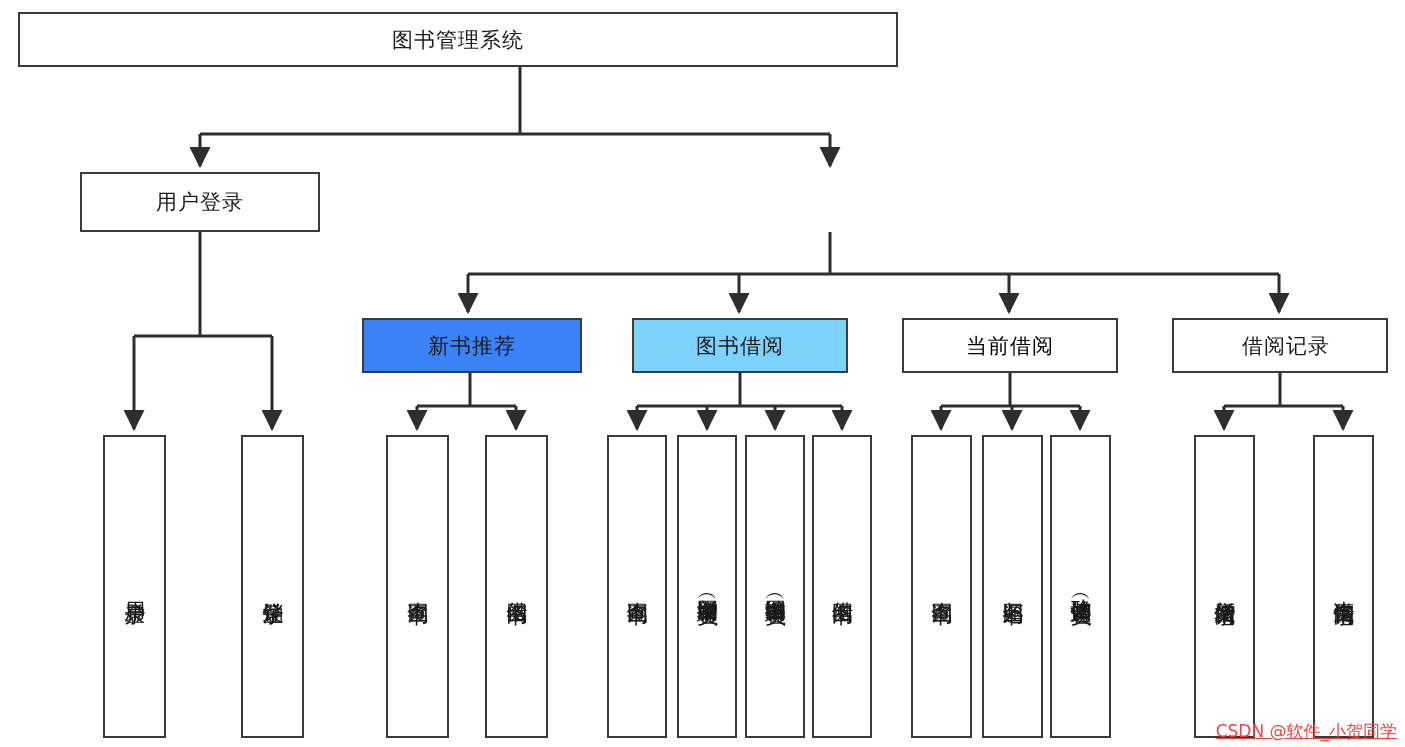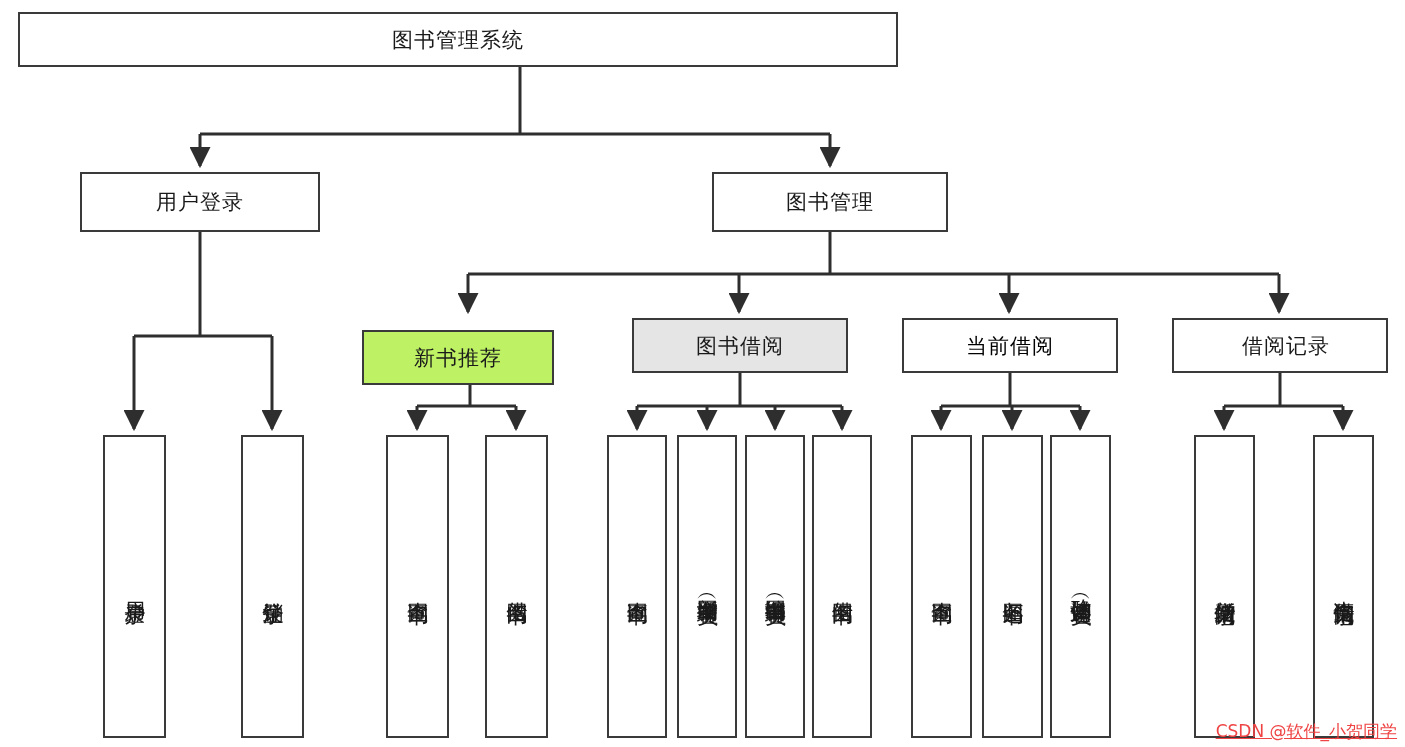--- a/index.html
+++ b/index.html
@@ -121,28 +121,25 @@
     </g>
   </svg>
 
   <div class="node horiz" style="left: 18px; top: 12px; width: 880px; height: 55px; border-color: rgb(58, 58, 58); background: rgb(255, 255, 255); color: rgb(26, 26, 26);">
     <span>图书管理系统</span>
   </div>
 
   <div class="node horiz" style="left: 80px; top: 172px; width: 240px; height: 60px; border-color: rgb(58, 58, 58); background: rgb(255, 255, 255); color: rgb(26, 26, 26);">
     <span>用户登录</span>
   </div>
-  <div class="node horiz" style="left: 712px; top: 172px; width: 236px; height: 60px; border-color: rgb(58, 58, 58); background: rgb(255, 255, 255); color: rgb(26, 26, 26);">
-    <span>图书管理</span>
-  </div>
 
-  <div class="node horiz" style="left: 362px; top: 318px; width: 192px; height: 55px; border-color: rgb(58, 58, 58); background: #bef264; color: rgb(26, 26, 26); margin-top: 12px;">
+  <div class="node horiz" style="left: 362px; top: 318px; width: 220px; height: 55px; border-color: rgb(58, 58, 58); background: #3b82f6; color: rgb(26, 26, 26);">
     <span>新书推荐</span>
   </div>
-  <div class="node horiz" style="left: 632px; top: 318px; width: 216px; height: 55px; border-color: rgb(58, 58, 58); background: #e5e5e5; color: rgb(26, 26, 26);">
+  <div class="node horiz" style="left: 632px; top: 318px; width: 216px; height: 55px; border-color: rgb(58, 58, 58); background: #7dd3fc; color: rgb(26, 26, 26);">
     <span>图书借阅</span>
   </div>
   <div class="node horiz" style="left: 902px; top: 318px; width: 216px; height: 55px; border-color: rgb(58, 58, 58); background: rgb(255, 255, 255); color: #000000;">
     <span>当前借阅</span>
   </div>
   <div class="node horiz" style="left: 1172px; top: 318px; width: 216px; height: 55px; border-color: rgb(58, 58, 58); background: rgb(255, 255, 255); color: rgb(26, 26, 26); padding-left: 12px;">
     <span>借阅记录</span>
   </div>
 
   <div class="node vert" style="left: 103px; top: 435px; width: 63px; height: 303px; border-color: rgb(58, 58, 58); background: rgb(255, 255, 255); color: rgb(26, 26, 26);">

